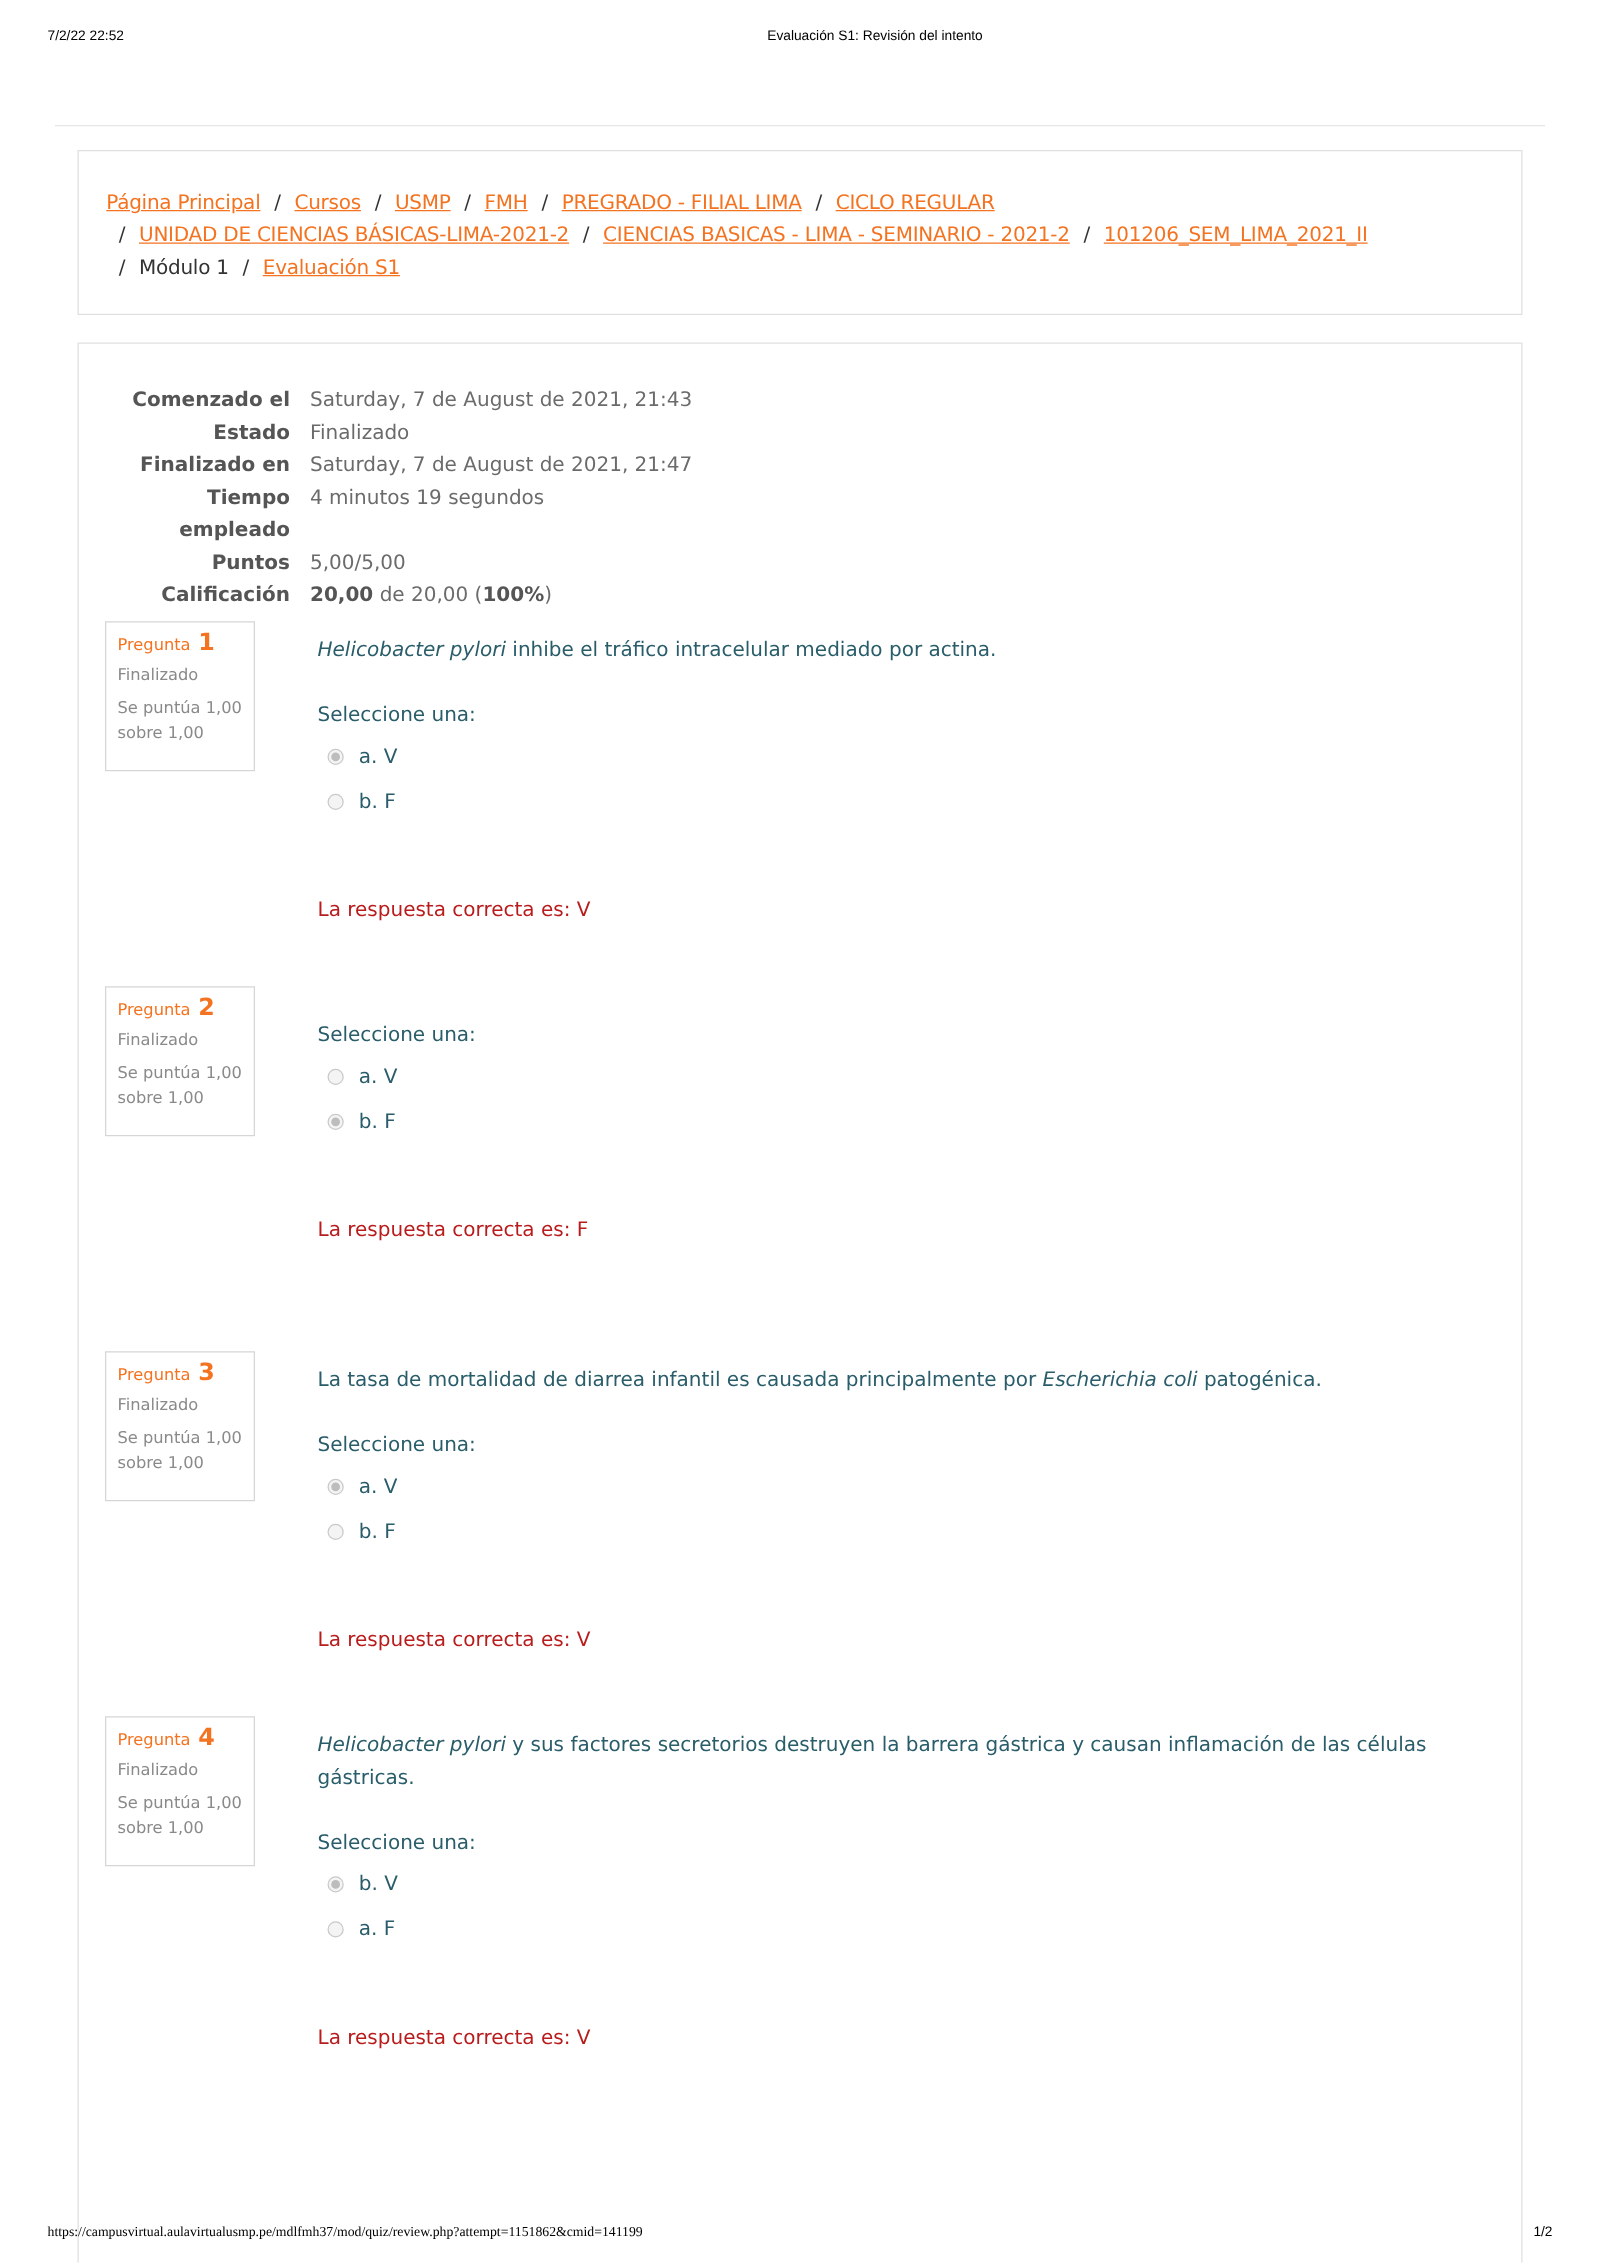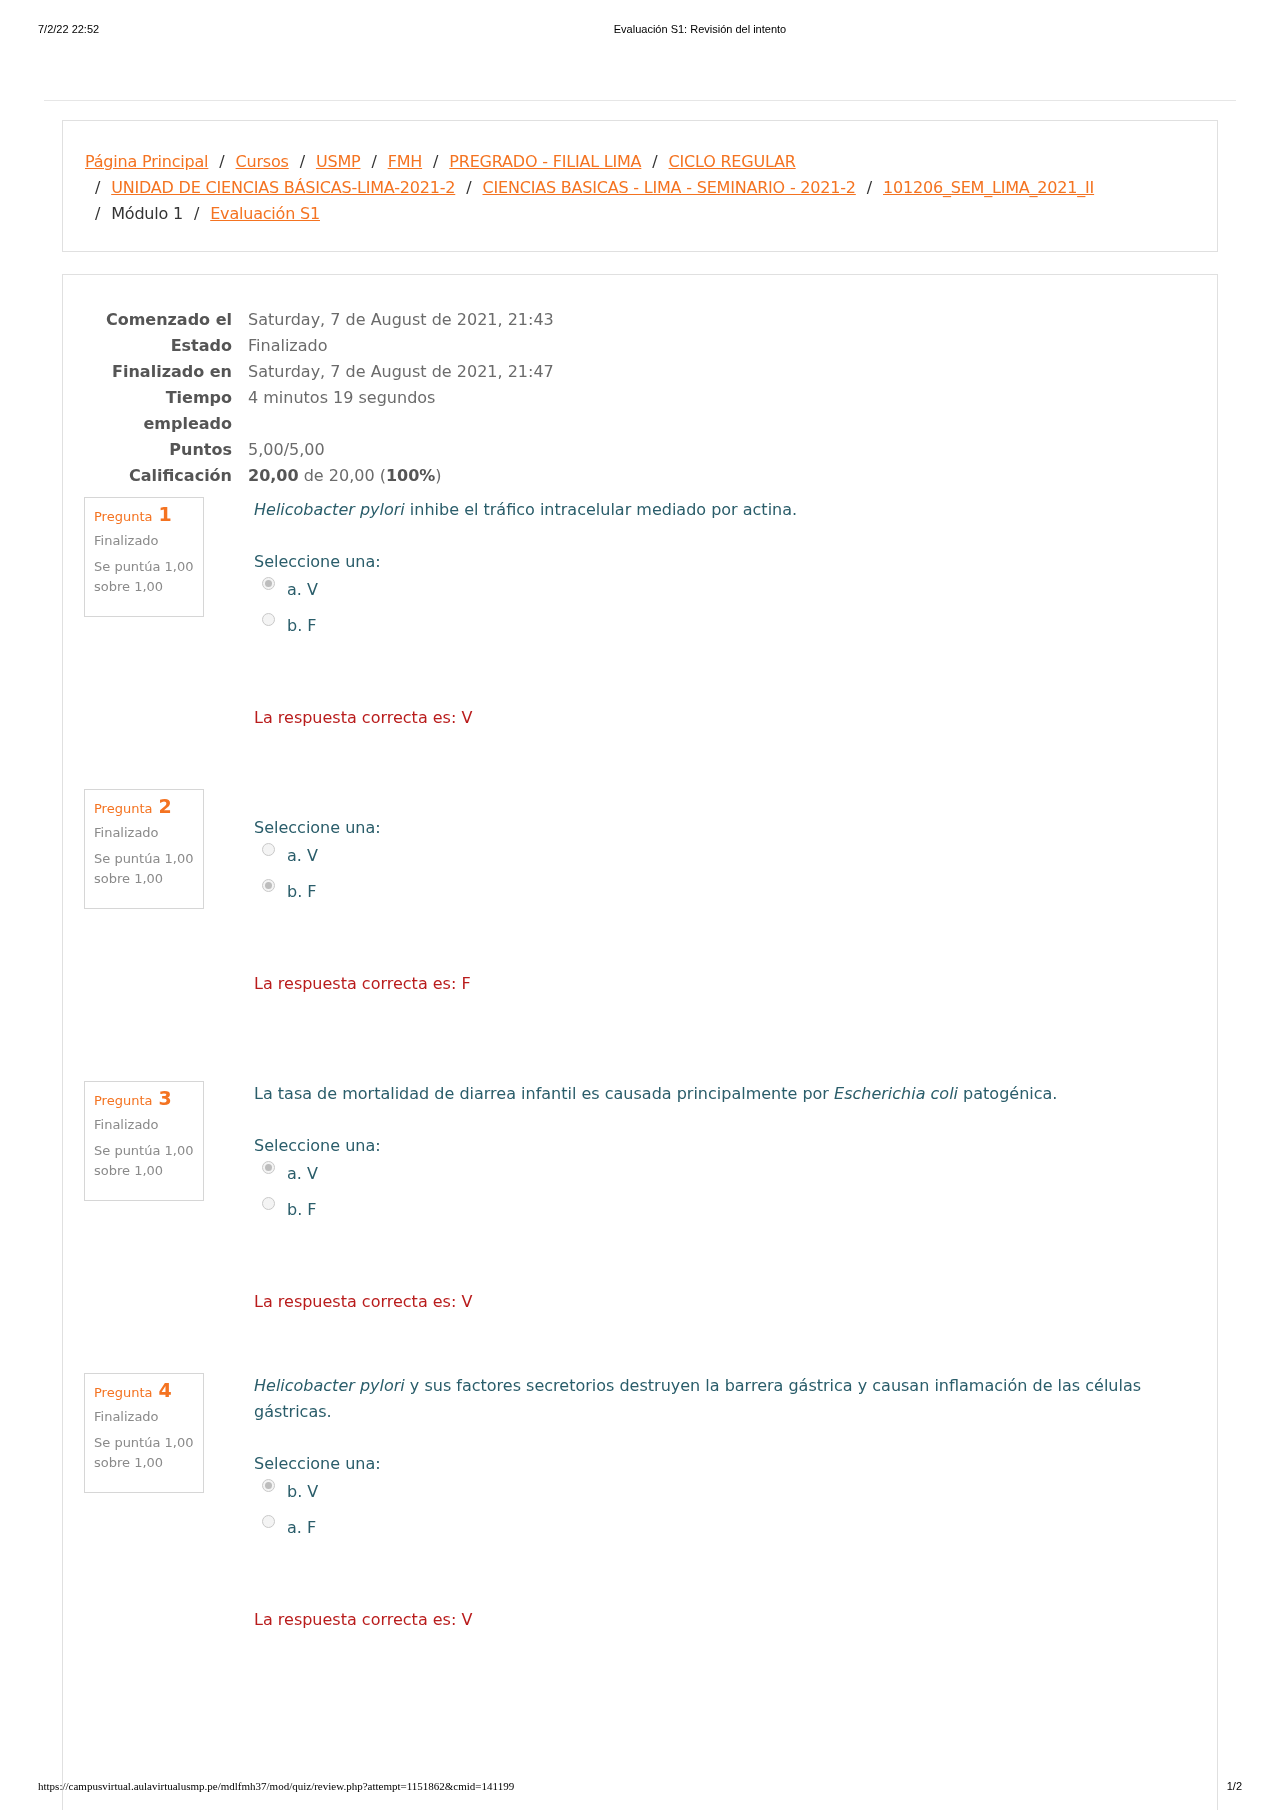--- a/index.html
+++ b/index.html
@@ -64,24 +64,24 @@
   }
   .qinfo .qno { color: #f47321; font-size: 13px; }
   .qinfo .qno b { font-size: 19px; font-weight: bold; margin-left: 2px; }
   .qinfo .qstate { margin-top: 4px; }
   .qinfo .qgrade { margin-top: 6px; line-height: 20px; }
 
   .qcontent {
     position: absolute; left: 170px; top: 0; width: 930px;
     color: #2a5d6a; font-size: 16px; line-height: 26px;
   }
-  .qtext { margin-top: 0; }
+  .qtext { margin-top: 10px; }
   .qprompt { margin-top: 26px; }
   .answers { margin-top: 2px; }
-  .answer { display: flex; height: 36px; padding-left: 8px; }
+  .answer { display: flex; align-items: center; height: 36px; padding-left: 8px; }
   .radio {
     width: 13px; height: 13px; border-radius: 50%;
     border: 1px solid #c9c9c9; background: #f4f4f4; box-sizing: border-box;
     margin-right: 12px; position: relative; flex: none;
   }
   .radio.checked::after {
     content: ""; position: absolute; left: 2px; top: 2px;
     width: 7px; height: 7px; border-radius: 50%; background: #bdbdbd;
   }
   .feedback {

